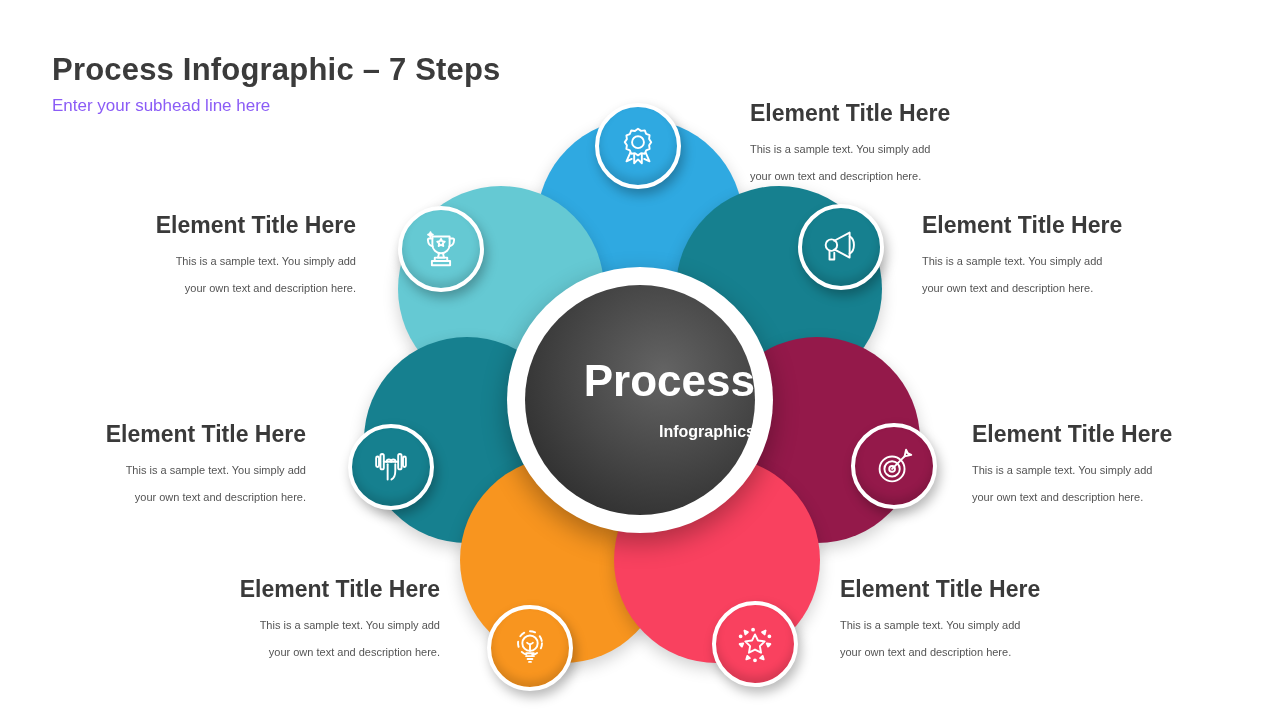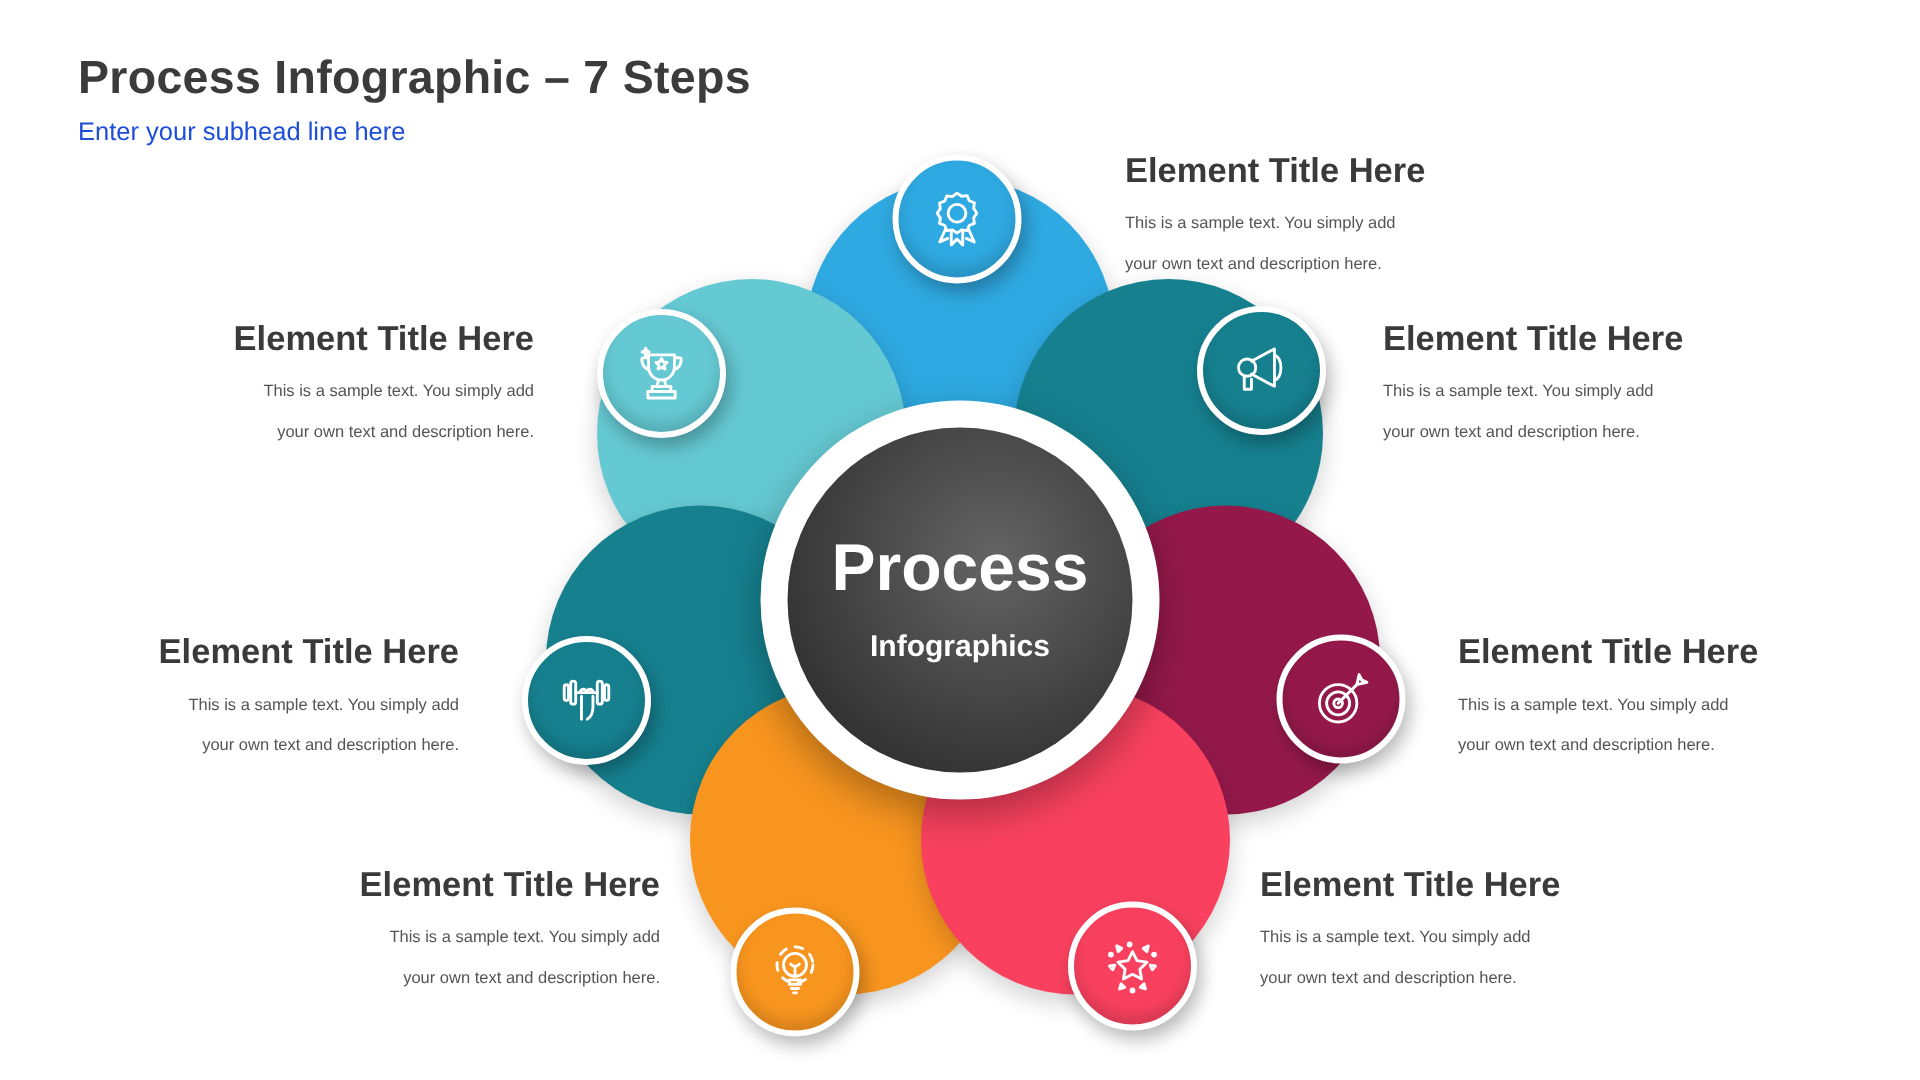--- a/index.html
+++ b/index.html
@@ -1,43 +1,43 @@
 <!DOCTYPE html>
 <html><head>
 <meta charset="utf-8">
 <style>
   html,body{margin:0;padding:0;background:#fff;}
   .canvas{position:relative;width:1280px;height:720px;background:#ffffff;overflow:hidden;
           font-family:"Liberation Sans", sans-serif;}
 
   
-  .header{position:absolute;left:52px;top:34px;}
+  .header{position:absolute;left:52px;top:52px;}
   .header h1{margin:0;font-size:31px;font-weight:bold;color:#3b3b3b;letter-spacing:.2px;}
-  .header p{margin:8px 0 0 0;font-size:17px;color:#1d4ed8;}
+  .header p{margin:8px 0 0 0;font-size:17px;color:#8b5cf6;}
 
   
   .petal{position:absolute;width:206px;height:206px;border-radius:50%;
          box-shadow:0 6px 16px rgba(0,0,0,.18);}
   .p1{left:537px;top:119px;z-index:1;}
   .p2{left:676px;top:186px;z-index:2;}
   .p3{left:714px;top:337px;z-index:3;}
   .p4{left:614px;top:457px;z-index:5;}
   .p5{left:460px;top:457px;z-index:4;}
   .p6{left:364px;top:337px;z-index:3;}
   .p7{left:398px;top:186px;z-index:2;}
 
   
   .center-outer{position:absolute;left:507px;top:267px;width:266px;height:266px;border-radius:50%;
                 background:#fff;z-index:6;box-shadow:0 10px 26px rgba(0,0,0,.3);
                 display:flex;align-items:center;justify-content:center;}
   .center-inner{width:230px;height:230px;border-radius:50%;
                 background:radial-gradient(circle at 60% 38%, #646464 0%, #474747 45%, #262626 95%);
-                display:flex;flex-direction:column;align-items:center;justify-content:center;color:#fff;}
+                display:flex;flex-direction:column;align-items:flex-end;justify-content:center;color:#fff;}
   .center-title{font-size:44px;font-weight:bold;line-height:1.02;}
-  .center-sub{font-size:20px;font-weight:bold;margin-top:19px;}
+  .center-sub{font-size:16px;font-weight:bold;margin-top:19px;}
 
   
   .icircle{position:absolute;width:78px;height:78px;border-radius:50%;border:4px solid #fff;
            box-shadow:3px 6px 12px rgba(0,0,0,.28), inset 0 -6px 9px rgba(0,0,0,.14);
            z-index:7;display:flex;align-items:center;justify-content:center;}
   .i1{left:595px;top:103px;}
   .i2{left:798px;top:204px;}
   .i3{left:851px;top:423px;}
   .i4{left:712px;top:601px;}
   .i5{left:487px;top:605px;}

